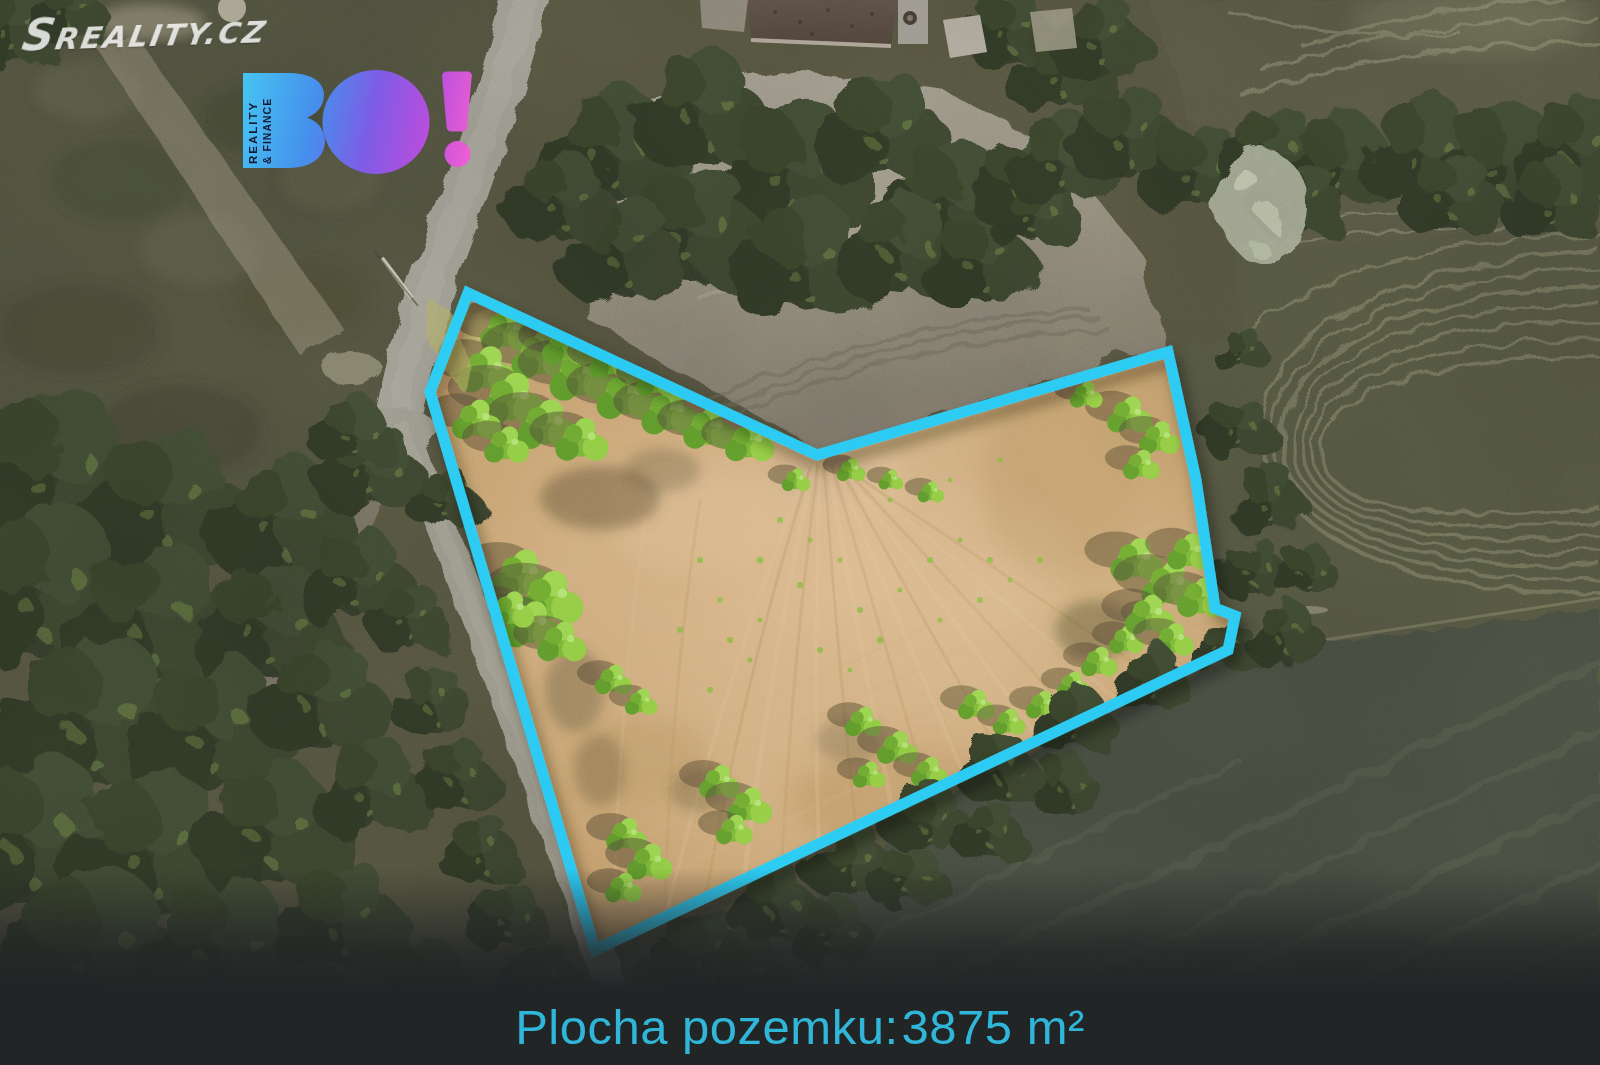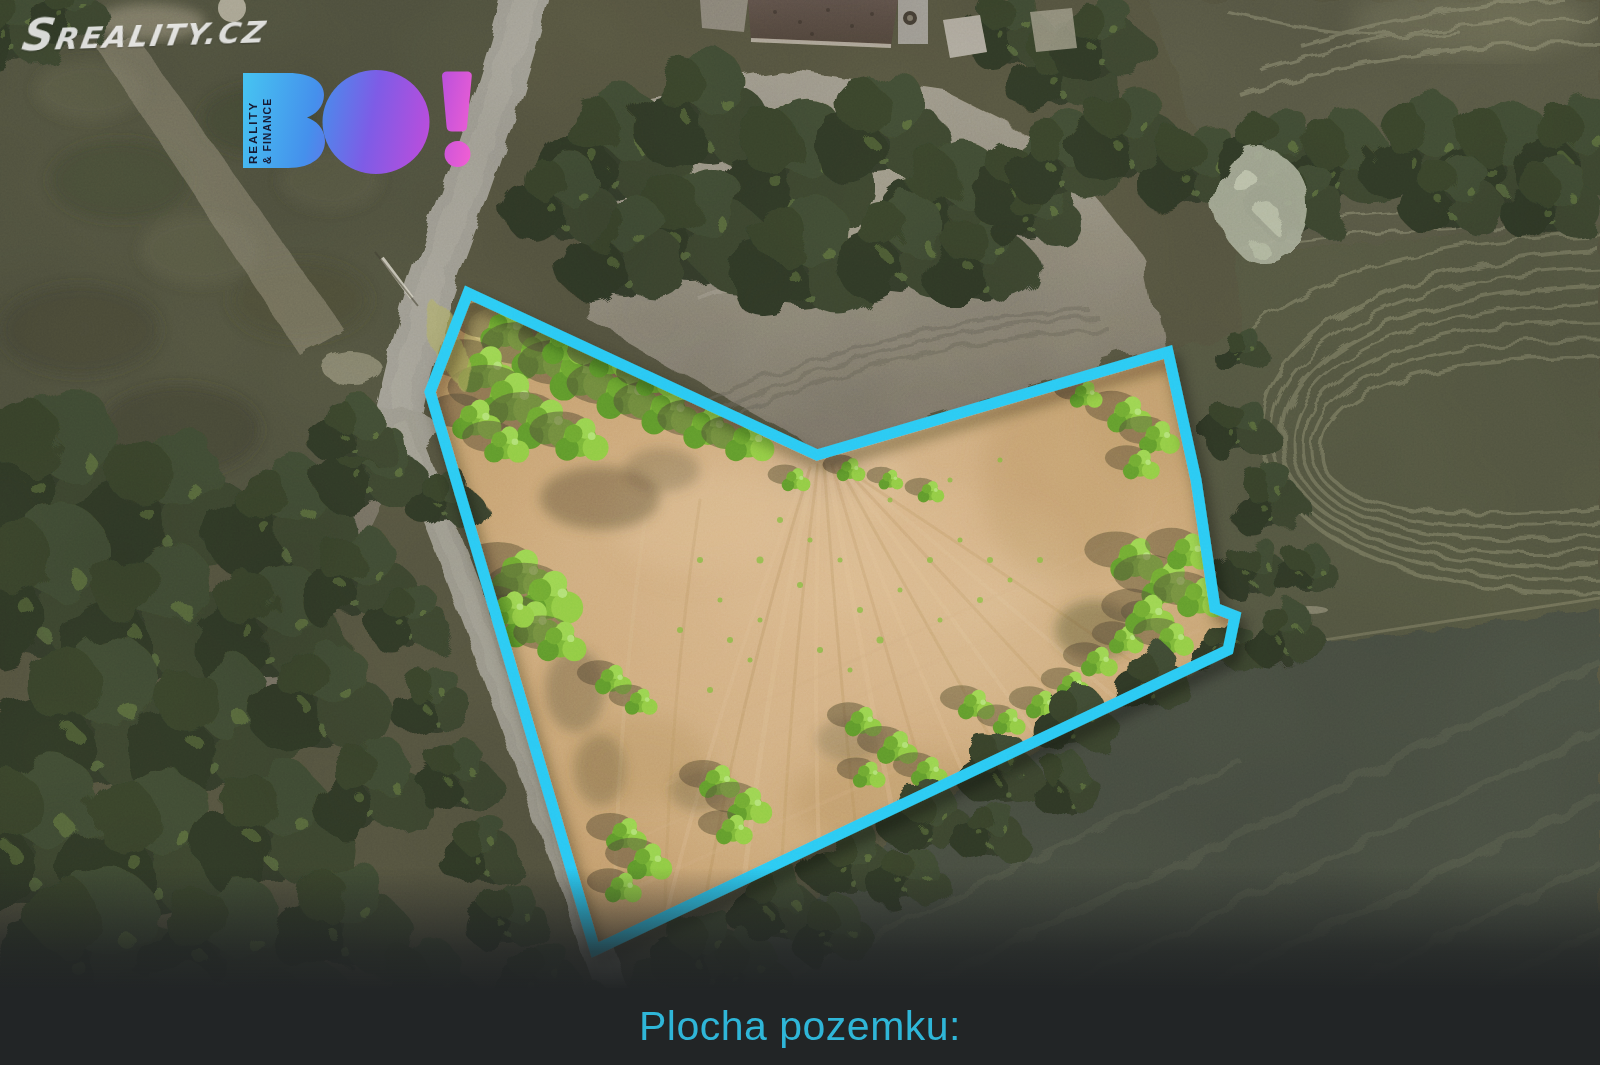--- a/index.html
+++ b/index.html
@@ -28,21 +28,21 @@
     position:absolute;left:0;top:868px;width:1600px;height:122px;
     background:linear-gradient(180deg,rgba(34,37,38,0) 0%,rgba(34,37,38,.82) 68%,#222526 100%);
     pointer-events:none;
   }
   .footer-bar{
     position:absolute;left:0;top:988px;width:1600px;height:77px;
     background:#222526;
     display:flex;align-items:center;justify-content:center;
   }
   .footer-text{
-    font-size:41px;font-weight:400;letter-spacing:.5px;
+    font-size:49px;font-weight:400;letter-spacing:.5px;
     display:flex;gap:3px;align-items:baseline;
   }
 </style>
 </head>
 <body>
 
 <svg id="photo" width="1600" height="1065" viewBox="0 0 1600 1065" aria-hidden="false">
   <defs>
     <radialGradient id="dirtG" cx="50%" cy="46%" r="68%">
       <stop offset="0" stop-color="#d7b284"></stop>
@@ -492,14 +492,15 @@
          C206,61.5 203.8,60 203.6,57 Z"></path>
     <circle cx="214.5" cy="84" r="13"></circle>
   </g>
 </svg>
 
 <div class="bottom-fade"></div>
 
 <div class="footer-bar" style="background: rgb(34, 37, 38);">
   <div class="footer-text" style="color: rgb(47, 182, 216);">
     <span>Plocha pozemku:</span>
+    <span>3875 m²</span>
   </div>
 </div>
 
 </body></html>

